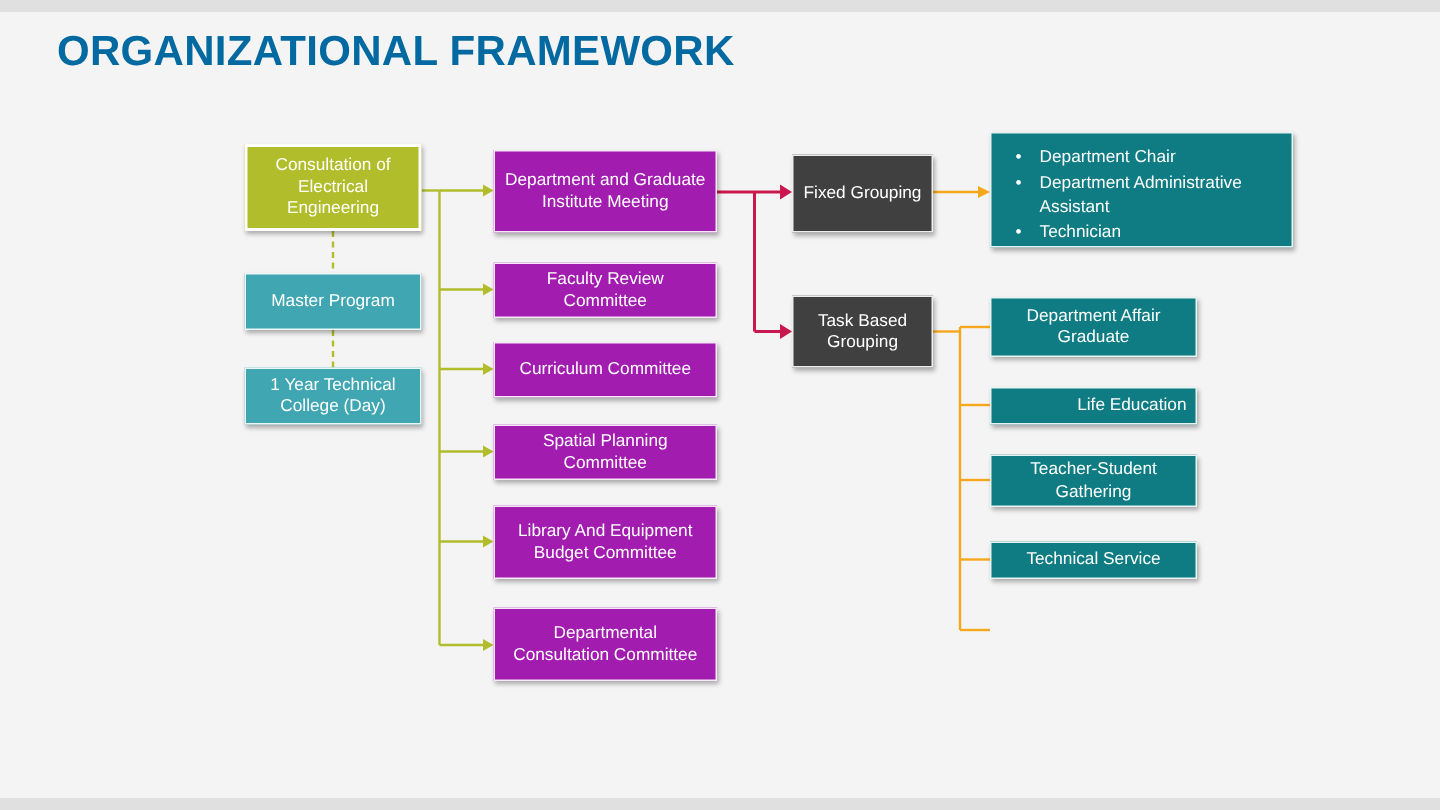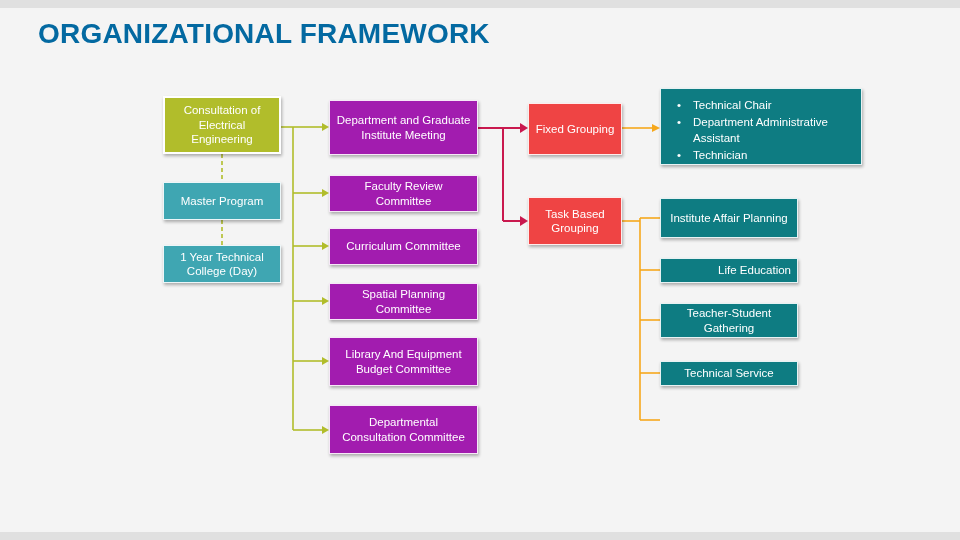--- a/index.html
+++ b/index.html
@@ -29,21 +29,21 @@
     display:flex;align-items:center;justify-content:center;
     text-align:center;color:#ffffff;
     font-size:11.5px;line-height:1.25;
     box-sizing:border-box;padding:3px 6px;
     border:1px solid rgba(255,255,255,0.9);
     box-shadow:1px 2px 3px rgba(0,0,0,0.3);
   }
   .olive{background:#b1bd2b;border:2px solid #ffffff;}
   .teal-light{background:#3fa6b2;}
   .crimson{background:#a21caf;}
-  .amber{background:#ef4444;}
+  .amber{background:#404040;}
   .teal-dark{background:#0e7c82;}
   .bullet-box{
     position:absolute;box-sizing:border-box;
     background:#0e7c82;color:#ffffff;
     border:1px solid rgba(255,255,255,0.9);
     box-shadow:1px 2px 3px rgba(0,0,0,0.3);
     font-size:11.5px;line-height:1.45;
     padding:8px 10px 8px 12px;
   }
   .bullet-box ul{margin:0;padding:0;list-style:none;}
@@ -145,28 +145,28 @@
 
   <div class="node amber" style="left:528px;top:103px;width:94px;height:52px;">
     <span>Fixed Grouping</span>
   </div>
   <div class="node amber" style="left:528px;top:197px;width:94px;height:48px;">
     <span>Task Based Grouping</span>
   </div>
 
   <div class="bullet-box" style="left:660px;top:88px;width:202px;height:77px;">
     <ul>
-      <li>Technical Chair</li>
+      <li>Department Chair</li>
       <li>Department Administrative Assistant</li>
       <li>Technician</li>
     </ul>
   </div>
 
   <div class="node teal-dark" style="left:660px;top:198px;width:138px;height:40px;">
-    <span>Institute Affair Planning</span>
+    <span>Department Affair Graduate</span>
   </div>
   <div class="node teal-dark" style="left:660px;top:258px;width:138px;height:25px;justify-content:flex-end;">
     <span>Life Education</span>
   </div>
   <div class="node teal-dark" style="left:660px;top:303px;width:138px;height:35px;">
     <span>Teacher-Student Gathering</span>
   </div>
   <div class="node teal-dark" style="left:660px;top:361px;width:138px;height:25px;">
     <span>Technical Service</span>
   </div>

